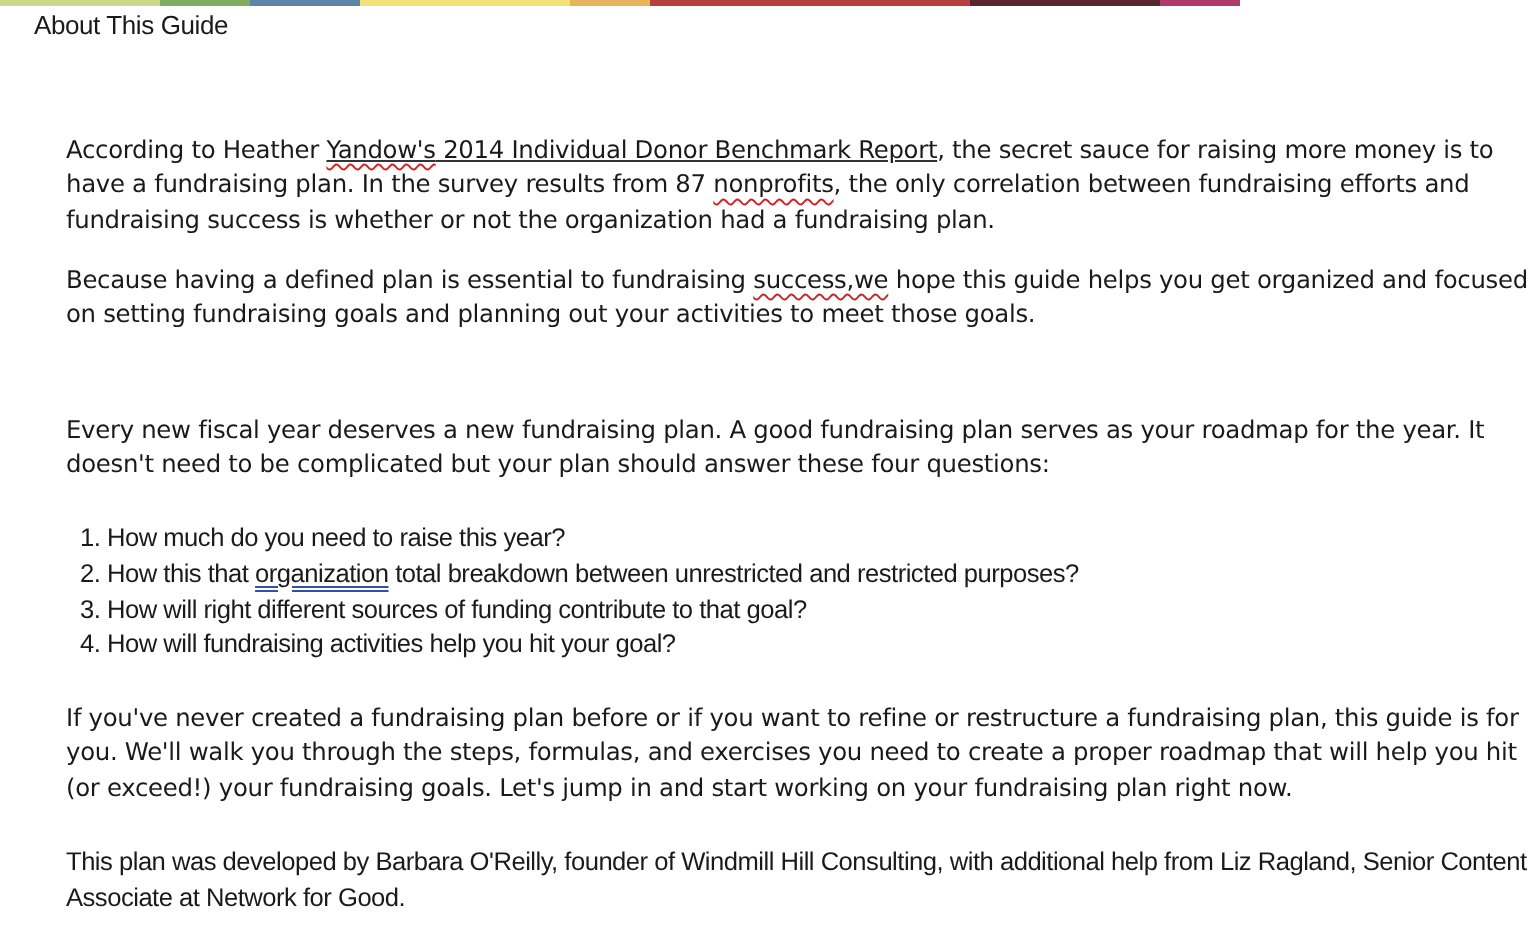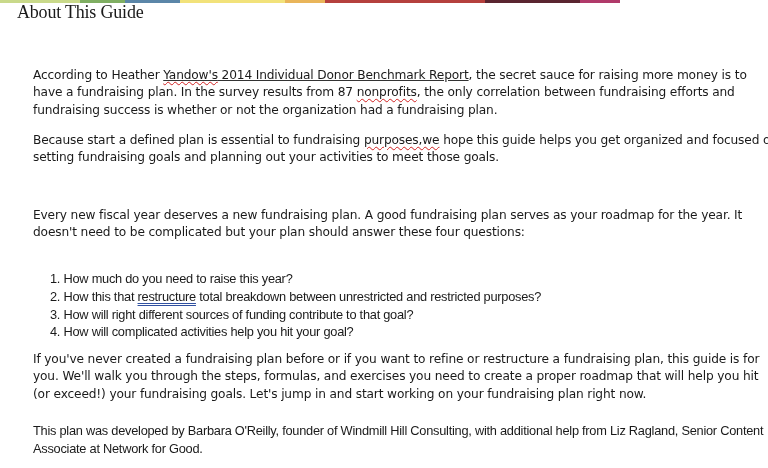--- a/index.html
+++ b/index.html
@@ -3,26 +3,26 @@
 <meta charset="utf-8">
 <style>
   html, body { margin:0; padding:0; }
   body {
     width:768px; height:468px; overflow:hidden; background:#ffffff;
     font-family:"DejaVu Sans", sans-serif; color:#1a1a1a;
     position:relative;
   }
   .topbar { position:absolute; left:0; top:0; height:3px; width:620px; display:flex; }
   .topbar span { display:block; height:3px; }
-  .heading { position:absolute; left:17px; top:4px; font-size:18px; line-height:17px; font-family:Liberation Serif, serif; font-stretch:condensed; letter-spacing:-0.2px; }
+  .heading { position:absolute; left:17px; top:4px; font-size:13px; line-height:17px; font-family:Liberation Sans, sans-serif; font-stretch:condensed; letter-spacing:-0.2px; }
   .para { position:absolute; left:31px; width:745px; font-size:12.2px; line-height:17.3px; letter-spacing:-0.15px; margin:2px; }
   .ul-link { text-decoration:underline; text-decoration-color:#333; }
   .spell { text-decoration:underline wavy #d02020; text-decoration-thickness:1px; text-underline-offset:2px; }
   .grammar { text-decoration:underline double #3050a0; text-underline-offset:2px; }
-  .list { position:absolute; left:40px; top:260px; margin:10px; padding:0; list-style:none; font-size:12.2px; letter-spacing:-0.15px; }
+  .list { position:absolute; left:40px; top:260px; margin:0; padding:0; list-style:none; font-size:12.2px; letter-spacing:-0.15px; }
   .list li { height:17.8px; line-height:17.8px; white-space:nowrap; }
   .condensed { font-family:"Liberation Sans", sans-serif; font-size:12.8px; letter-spacing:-0.25px; }
 </style>
 </head>
 <body>
 
 <div class="topbar">
   <span style="width:80px;background:#c9d98a"></span>
   <span style="width:45px;background:#7fae62"></span>
   <span style="width:55px;background:#5b86a8"></span>
@@ -33,27 +33,27 @@
   <span style="width:40px;background:#b03a6a"></span>
 </div>
 
 <div class="heading">About This Guide</div>
 
 <p class="para" style="top:65px">
   <span>According to Heather </span><span class="ul-link"><span class="spell">Yandow's</span><span> 2014 Individual Donor Benchmark Report</span></span><span>, the secret sauce for raising more money is to have a fundraising plan. In the survey results from 87 </span><span class="spell">nonprofits</span><span>, the only correlation between fundraising efforts and fundraising success is whether or not the organization had a fundraising plan.</span>
 </p>
 
 <p class="para" style="top:130px">
-  <span>Because start a defined plan is essential to fundraising </span><span class="spell">purposes,we</span><span> hope this guide helps you get organized and focused on setting fundraising goals and planning out your activities to meet those goals.</span>
+  <span>Because having a defined plan is essential to fundraising </span><span class="spell">success,we</span><span> hope this guide helps you get organized and focused on setting fundraising goals and planning out your activities to meet those goals.</span>
 </p>
 
 <p class="para" style="top:205px">Every new fiscal year deserves a new fundraising plan. A good fundraising plan serves as your roadmap for the year. It doesn't need to be complicated but your plan should answer these four questions:</p>
 
 <ol class="list condensed">
   <li><span>1.</span><span> How much do you need to raise this year?</span></li>
-  <li><span>2.</span><span> How this that </span><span class="grammar">restructure</span><span> total breakdown between unrestricted and restricted purposes?</span></li>
+  <li><span>2.</span><span> How this that </span><span class="grammar">organization</span><span> total breakdown between unrestricted and restricted purposes?</span></li>
   <li><span>3.</span><span> How will right different sources of funding contribute to that goal?</span></li>
-  <li><span>4.</span><span> How will complicated activities help you hit your goal?</span></li>
+  <li><span>4.</span><span> How will fundraising activities help you hit your goal?</span></li>
 </ol>
 
 <p class="para" style="top:349px">If you've never created a fundraising plan before or if you want to refine or restructure a fundraising plan, this guide is for you. We'll walk you through the steps, formulas, and exercises you need to create a proper roadmap that will help you hit (or exceed!) your fundraising goals. Let's jump in and start working on your fundraising plan right now.</p>
 
 <p class="para condensed" style="top:420px; line-height:18px;">This plan was developed by Barbara O'Reilly, founder of Windmill Hill Consulting, with additional help from Liz Ragland, Senior Content Associate at Network for Good.</p>
 
 </body></html>

